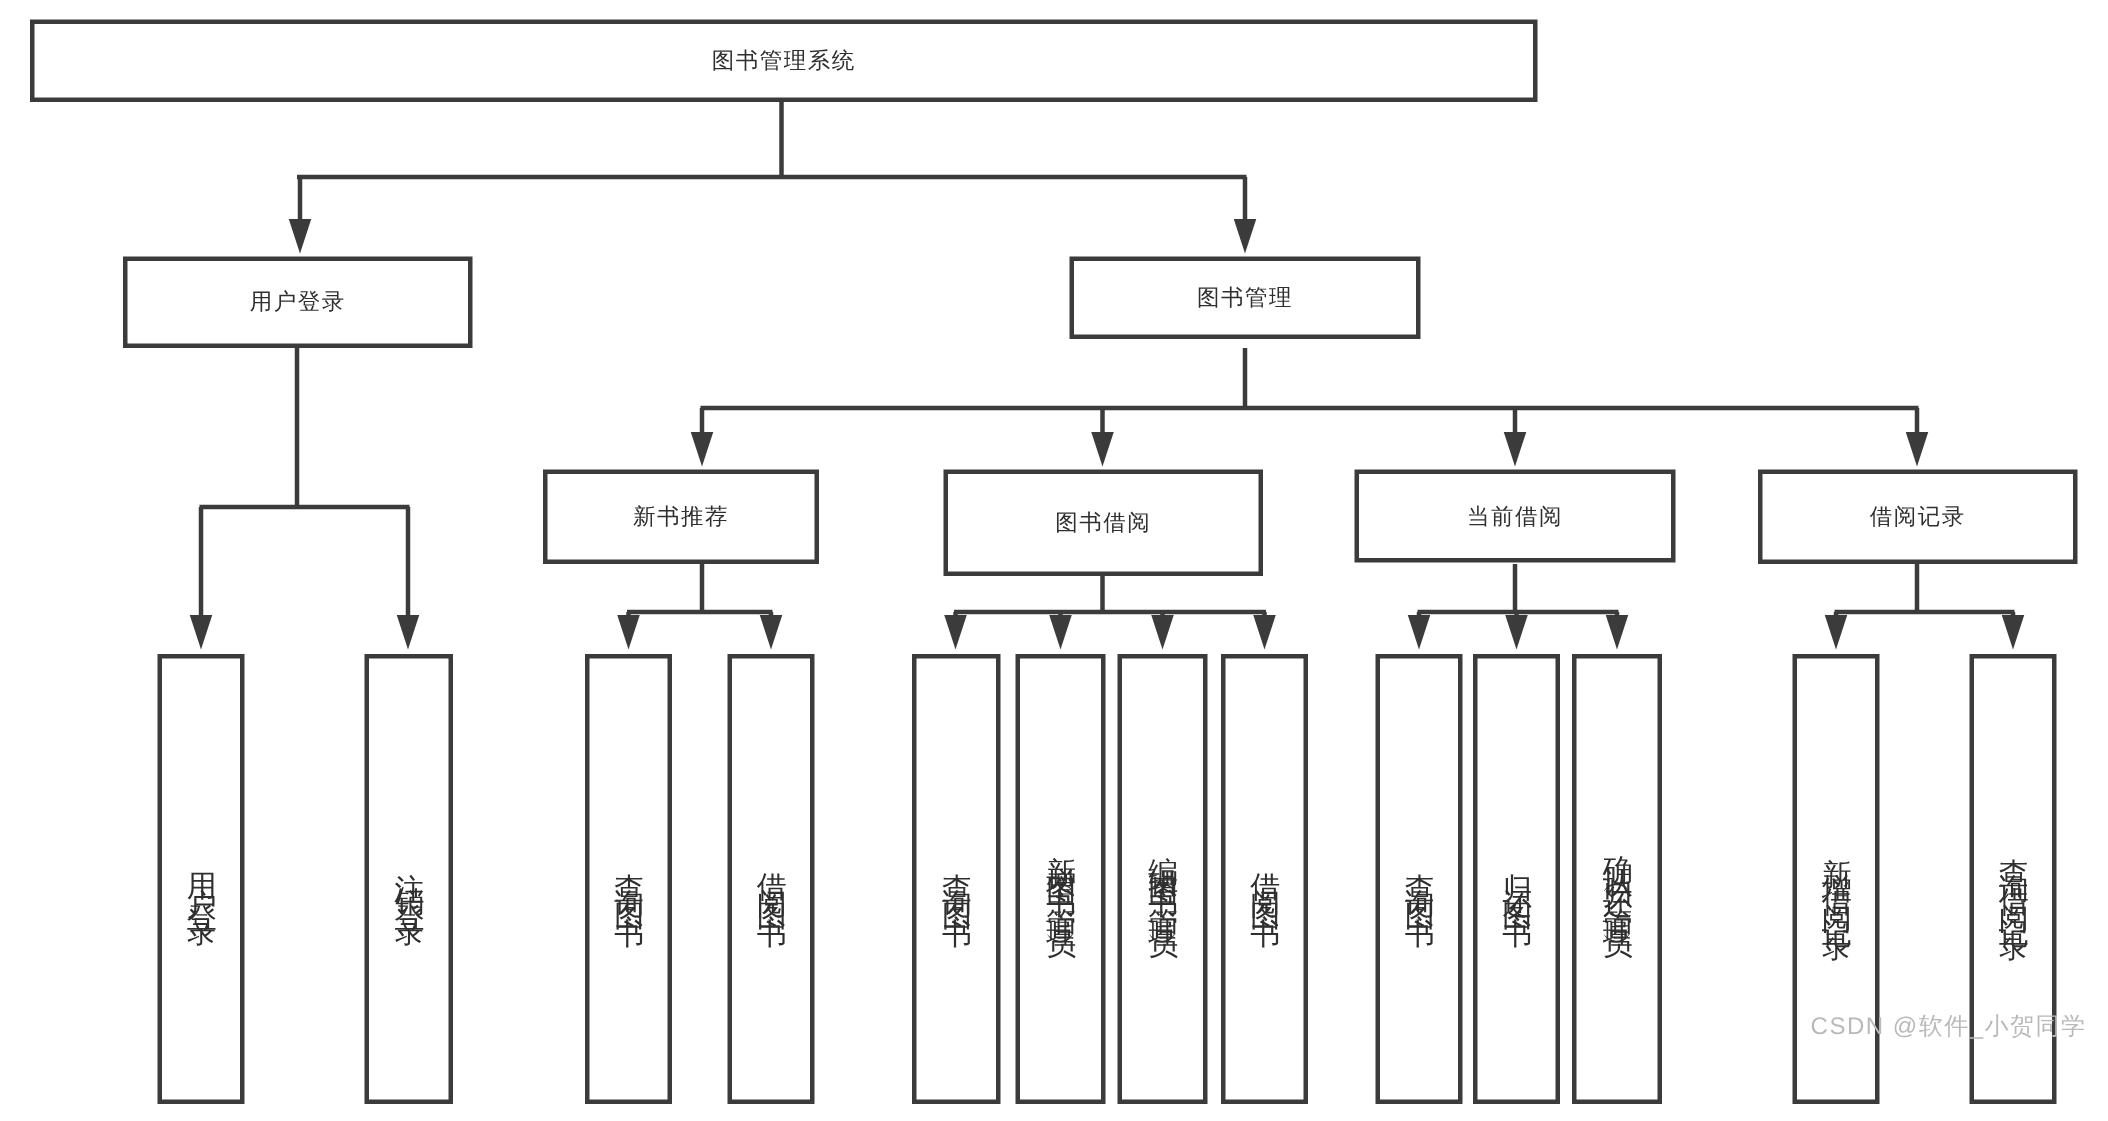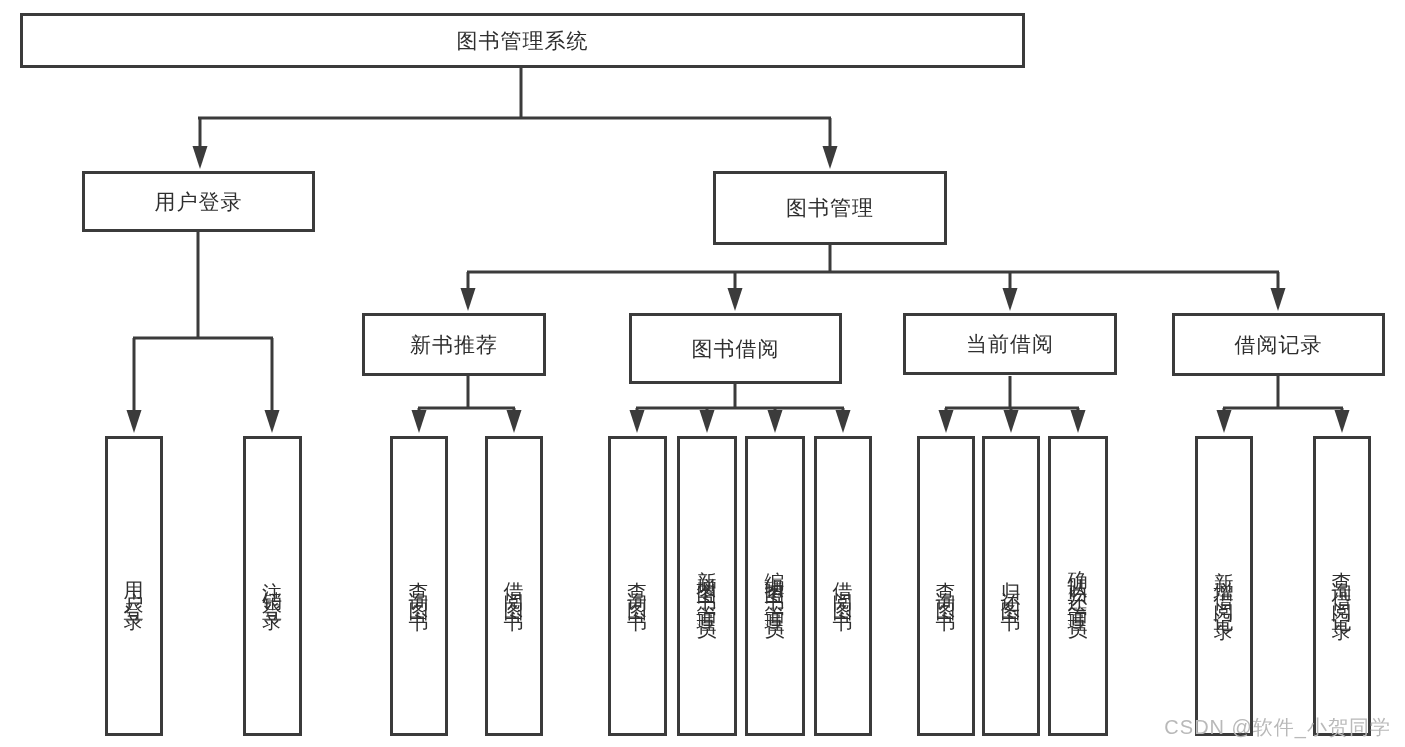--- a/index.html
+++ b/index.html
@@ -18,21 +18,21 @@
   #wires{position:absolute;left:0;top:0;width:1405px;height:747px;}
   #wires line{stroke:var(--line);stroke-width:3;}
   #wires polygon{fill:var(--line);stroke:none;}
 
   .hbox{
     position:absolute;
     box-sizing:border-box;
     border:3px solid var(--line);
     background:#fff;
     display:flex;align-items:center;justify-content:center;
-    font-size:21px;color:var(--text);
+    font-size:15px;color:var(--text);
     letter-spacing:1px;
     z-index:2;
   }
   .vbox{
     position:absolute;
     top:436px;height:300px;
     box-sizing:border-box;
     border:3px solid var(--line);
     background:#fff;
     display:flex;align-items:center;justify-content:center;
@@ -42,21 +42,21 @@
     writing-mode:vertical-rl;
     text-orientation:mixed;
     font-size:20px;color:var(--text);
     letter-spacing:10px;
     line-height:1;
   }
   .vbox.long .t{letter-spacing:7px;}
 
   .n-root{left:20px;top:13px;width:1005px;height:55px;}
   .n-l2a{left:82px;top:171px;width:233px;height:61px;}
-  .n-l2b{left:713px;top:171px;width:234px;height:74px;}
+  .n-l2b{left:713px;top:171px;width:234px;height:55px;}
   .n-l3a{left:362px;top:313px;width:184px;height:63px;}
   .n-l3b{left:629px;top:313px;width:213px;height:71px;}
   .n-l3c{left:903px;top:313px;width:214px;height:62px;}
   .n-l3d{left:1172px;top:313px;width:213px;height:63px;}
 
   .n-a1{left:105px;width:58px;}
   .n-a2{left:243px;width:59px;}
   .n-b1{left:390px;width:58px;}
   .n-b2{left:485px;width:58px;}
   .n-c1{left:608px;width:59px;}
@@ -64,22 +64,22 @@
   .n-c3{left:745px;width:60px;}
   .n-c4{left:814px;width:58px;}
   .n-d1{left:917px;width:58px;}
   .n-d2{left:982px;width:58px;}
   .n-d3{left:1048px;width:60px;}
   .n-e1{left:1195px;width:58px;}
   .n-e2{left:1313px;width:58px;}
 
   .watermark{
     position:absolute;
-    right:14px;top:714px;
-    font-size:20px;
+    right:14px;top:674px;
+    font-size:16px;
     color:var(--wm);
     letter-spacing:1px;
     z-index:3;
     white-space:nowrap;
   }
 </style>
 </head>
 <body>
 
 <div id="stage">

